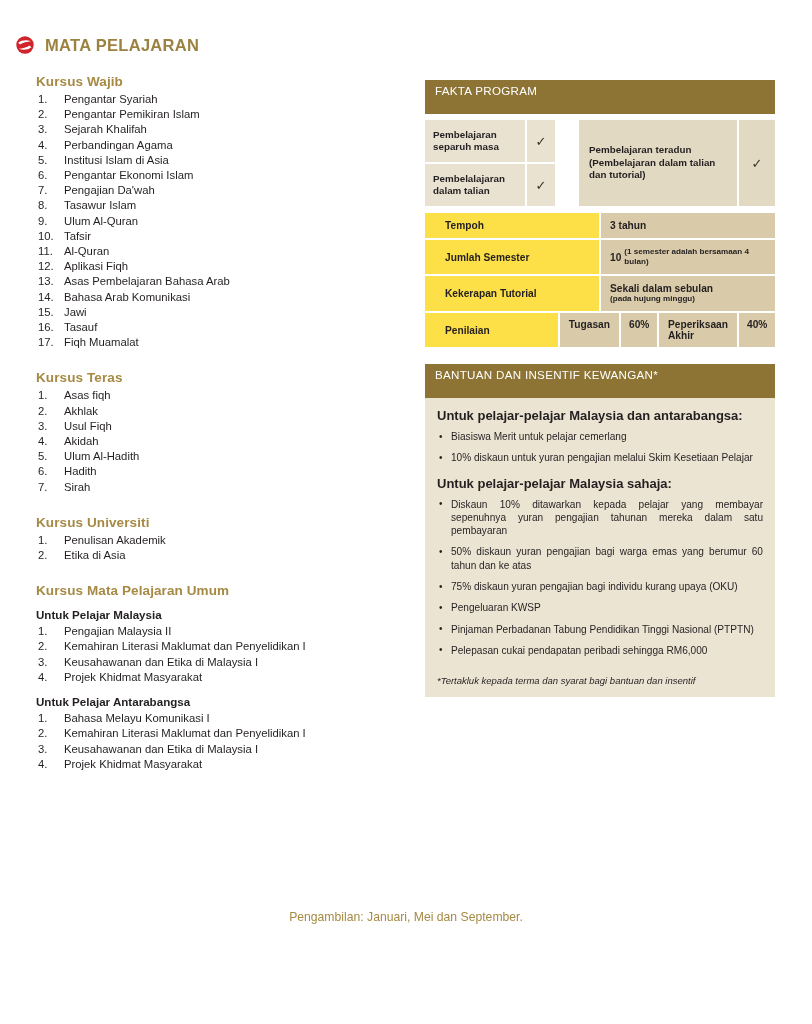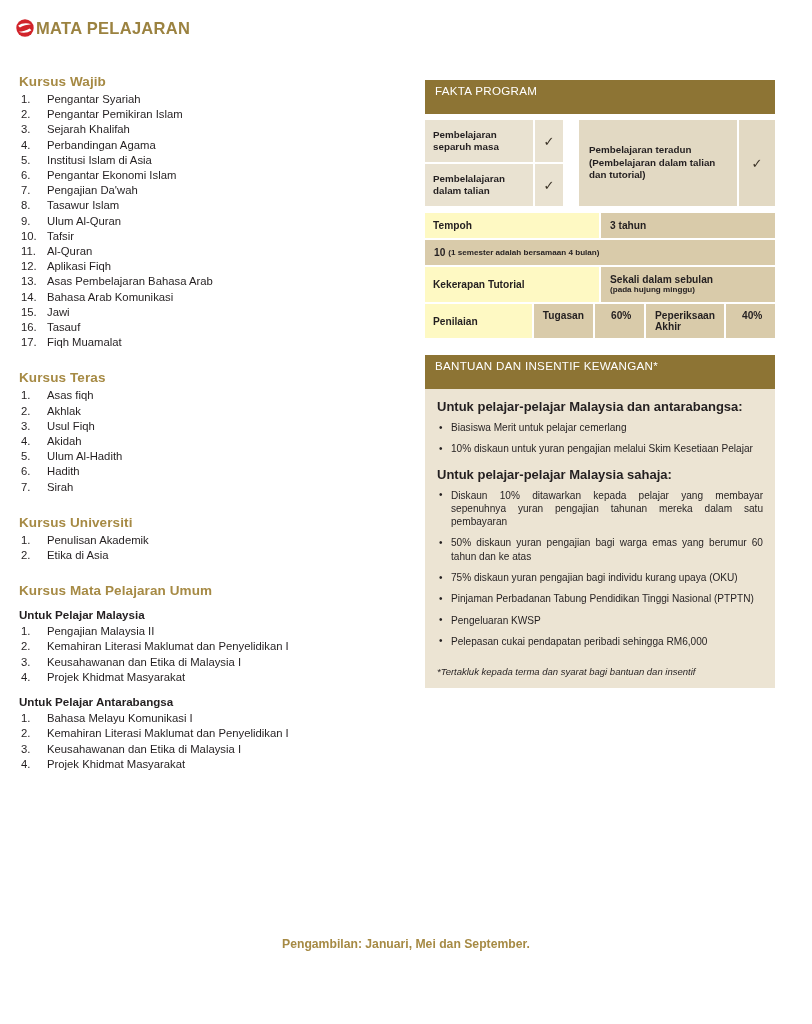--- a/index.html
+++ b/index.html
@@ -11,35 +11,35 @@
     width: 812px; height: 1024px;
     font-family: "Liberation Sans", sans-serif;
     color: #231f20;
     position: relative;
     overflow: hidden;
   }
 
   
   .page-header {
     position: absolute;
-    left: 14px; top: 17px;
-    display: flex; align-items: center; 
+    left: 14px; top: 34px;
+    display: flex; align-items: center; gap: 9px;
   }
   .brand-mark { width: 22px; height: 22px; flex: 0 0 22px; }
   .page-title {
     font-size: 16.5px;
     font-weight: bold;
     color: #9b8240;
     letter-spacing: 0.3px;
   }
 
   
   .left-col {
     position: absolute;
-    left: 19px; top: 74px;
+    left: 36px; top: 74px;
     width: 370px;
   }
   .sec-head {
     font-size: 13.5px;
     font-weight: bold;
     color: #a68a44;
     margin: 0 0 3px 0;
     letter-spacing: 0.1px;
   }
   .sec-head.spaced { margin-top: 20px; }
@@ -93,21 +93,21 @@
     display: flex;
     gap: 2px;
   }
   .mode-left { width: 152px; display: flex; flex-direction: column; gap: 2px; }
   .mode-row {
     display: flex;
     gap: 2px;
   }
   .mode-label {
     background: #e9e2d1;
-    width: 108px;
+    width: 100px;
     padding: 8px 8px;
     font-size: 9.8px;
     font-weight: bold;
     line-height: 12.4px;
     display: flex; align-items: center;
     min-height: 42px;
   }
   .mode-tick {
     background: #e9e2d1;
     width: 28px;
@@ -132,23 +132,23 @@
     background: #e2d9c3;
     width: 36px;
     display: flex; align-items: center; justify-content: center;
     font-size: 13px;
     color: #3a3226;
   }
 
   .fakta-rows { margin-top: 7px; display: flex; flex-direction: column; gap: 2px; }
   .f-row { display: flex; gap: 2px; }
   .f-key {
-    background: #fef9c3;
+    background: #fde047;
     width: 174px;
-    padding: 7px 8px;
+    padding: 7px 20px;
     font-size: 10.2px;
     font-weight: bold;
     display: flex; align-items: center;
   }
   .f-val {
     background: #d9cbaa;
     flex: 1;
     padding: 7px 9px;
     font-size: 10.2px;
     font-weight: bold;
@@ -166,22 +166,22 @@
   .f-sub-row { display: flex; gap: 2px; }
   .f-sub-name {
     background: #d9cbaa;
     flex: 1;
     padding: 6px 9px;
     font-size: 10.2px;
     font-weight: bold;
   }
   .f-sub-pct {
     background: #d9cbaa;
-    width: 49px;
-    padding: 6px 16px;
+    width: 36px;
+    padding: 6px 8px;
     font-size: 10.2px;
     font-weight: bold;
     text-align: left;
   }
 
   
   .bantuan-wrap { margin-top: 17px; border-radius: 25px; }
   .bantuan-body {
     background: #ece4d3;
     padding: 10px 12px 11px 12px;
@@ -210,24 +210,24 @@
   }
   .b-note {
     font-size: 9.5px;
     font-style: italic;
     margin-top: 18px;
   }
 
   
   .footer {
     position: absolute;
-    left: 0; right: 0; top: 937px;
+    left: 0; right: 0; top: 910px;
     text-align: center;
     font-size: 12.2px;
-    font-weight: bold;
+    font-weight: normal;
     color: #a68a44;
   }
 </style>
 </head>
 <body>
 
 <div class="page-header">
   <span class="brand-mark">
     <svg width="22" height="22" viewBox="0 0 24 24">
       <circle cx="12" cy="12" r="9.5" fill="#d1232a"></circle>
@@ -329,20 +329,21 @@
       </div>
 
       <div class="fakta-rows">
         <div class="f-row">
           <div class="f-key">Tempoh</div>
           <div class="f-val">
             <span>3 tahun</span>
           </div>
         </div>
         <div class="f-row">
+          <div class="f-key">Jumlah Semester</div>
           <div class="f-val">
             <span>10</span>
             <span class="small">(1 semester adalah bersamaan 4 bulan)</span>
           </div>
         </div>
         <div class="f-row">
           <div class="f-key">Kekerapan Tutorial</div>
           <div class="f-val stack">
             <span>Sekali dalam sebulan</span>
             <span class="small">(pada hujung minggu)</span>
@@ -371,22 +372,22 @@
       <div class="b-head">Untuk pelajar-pelajar Malaysia dan antarabangsa:</div>
       <ul class="bullets">
         <li>Biasiswa Merit untuk pelajar cemerlang</li>
         <li>10% diskaun untuk yuran pengajian melalui Skim Kesetiaan Pelajar</li>
       </ul>
       <div class="b-head gap">Untuk pelajar-pelajar Malaysia sahaja:</div>
       <ul class="bullets">
         <li>Diskaun 10% ditawarkan kepada pelajar yang membayar sepenuhnya yuran pengajian tahunan mereka dalam satu pembayaran</li>
         <li>50% diskaun yuran pengajian bagi warga emas yang berumur 60 tahun dan ke atas</li>
         <li>75% diskaun yuran pengajian bagi individu kurang upaya (OKU)</li>
+        <li>Pengeluaran KWSP</li>
         <li>Pinjaman Perbadanan Tabung Pendidikan Tinggi Nasional (PTPTN)</li>
-        <li>Pengeluaran KWSP</li>
         <li>Pelepasan cukai pendapatan peribadi sehingga RM6,000</li>
       </ul>
       <div class="b-note">*Tertakluk kepada terma dan syarat bagi bantuan dan insentif</div>
     </div>
   </div>
 </div>
 
 <div class="footer">Pengambilan: Januari, Mei dan September.</div>
 
 </body></html>

